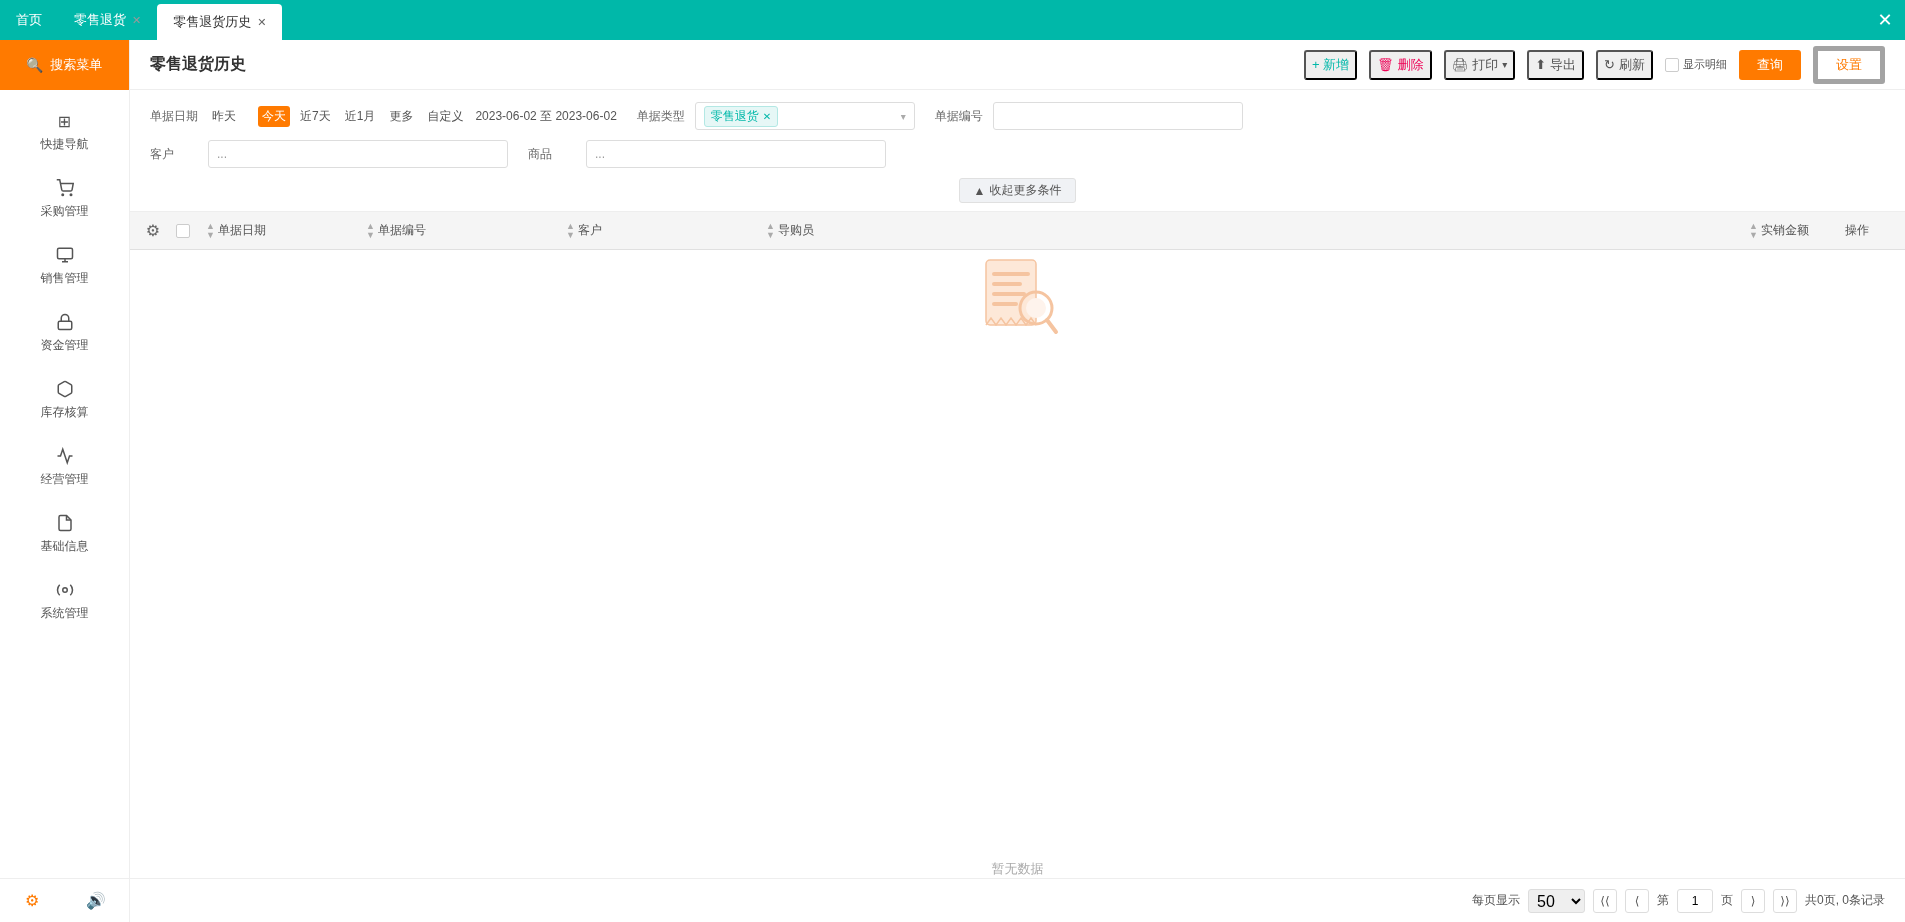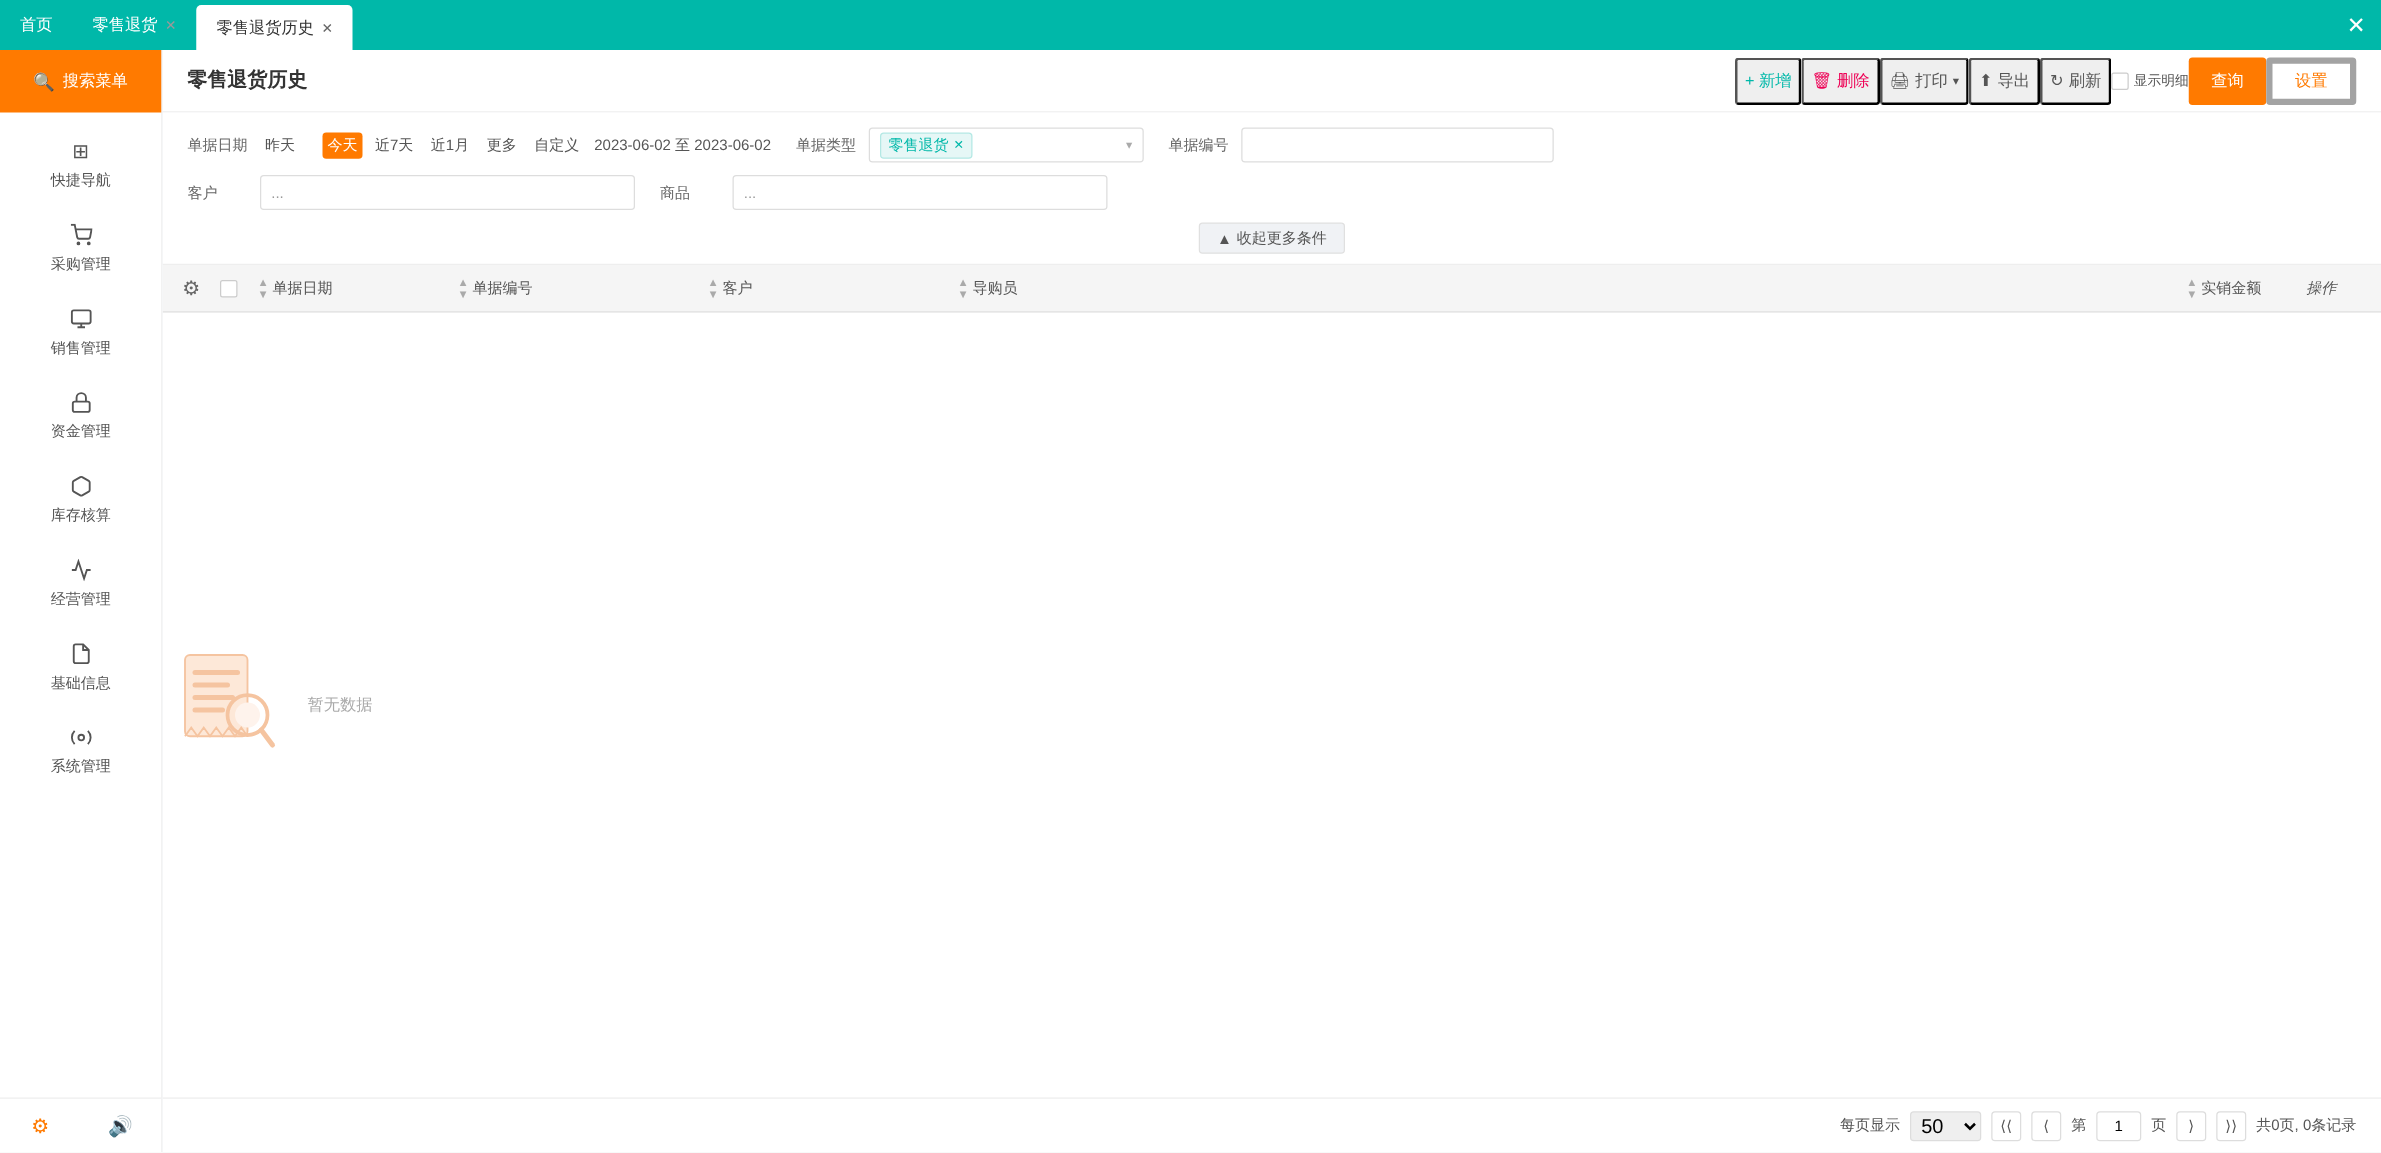--- a/index.html
+++ b/index.html
@@ -142,21 +142,22 @@
       border-bottom: 1px solid #eee;
       flex-shrink: 0;
     }
     .page-title {
       font-size: 16px;
       font-weight: bold;
       color: #333;
     }
     .header-actions {
       display: flex;
-      gap: 0;
+      align-items: center;
+      gap: 12px;
     }
     .action-btn {
       display: flex;
       align-items: center;
       gap: 4px;
       font-size: 13px;
       color: #555;
       cursor: pointer;
       padding: 4px 6px;
       border-radius: 3px;
@@ -343,28 +344,29 @@
       color: #555;
       padding: 0 8px;
       white-space: nowrap;
     }
     .th-cell .sort-icon { font-size: 9px; color: #aaa; display: flex; flex-direction: column; line-height: 1; }
     .col-date { width: 160px; }
     .col-num { width: 200px; }
     .col-cust { width: 200px; }
     .col-guide { width: 200px; }
     .col-amount { flex: 1; text-align: right; justify-content: flex-end; }
-    .col-ops { width: 80px; justify-content: center; font-style: italic; }
+    .col-ops { width: 80px; justify-content: center; }
 
     
     .empty-state {
       flex: 1;
       display: flex;
-      align-items: center;
-      justify-content: flex-start;
+      flex-direction: column;
+      align-items: center;
+      justify-content: space-between;
       gap: 16px;
     }
     .empty-icon {
       width: 100px;
       height: 100px;
     }
     .empty-text {
       font-size: 13px;
       color: #aaa;
     }

